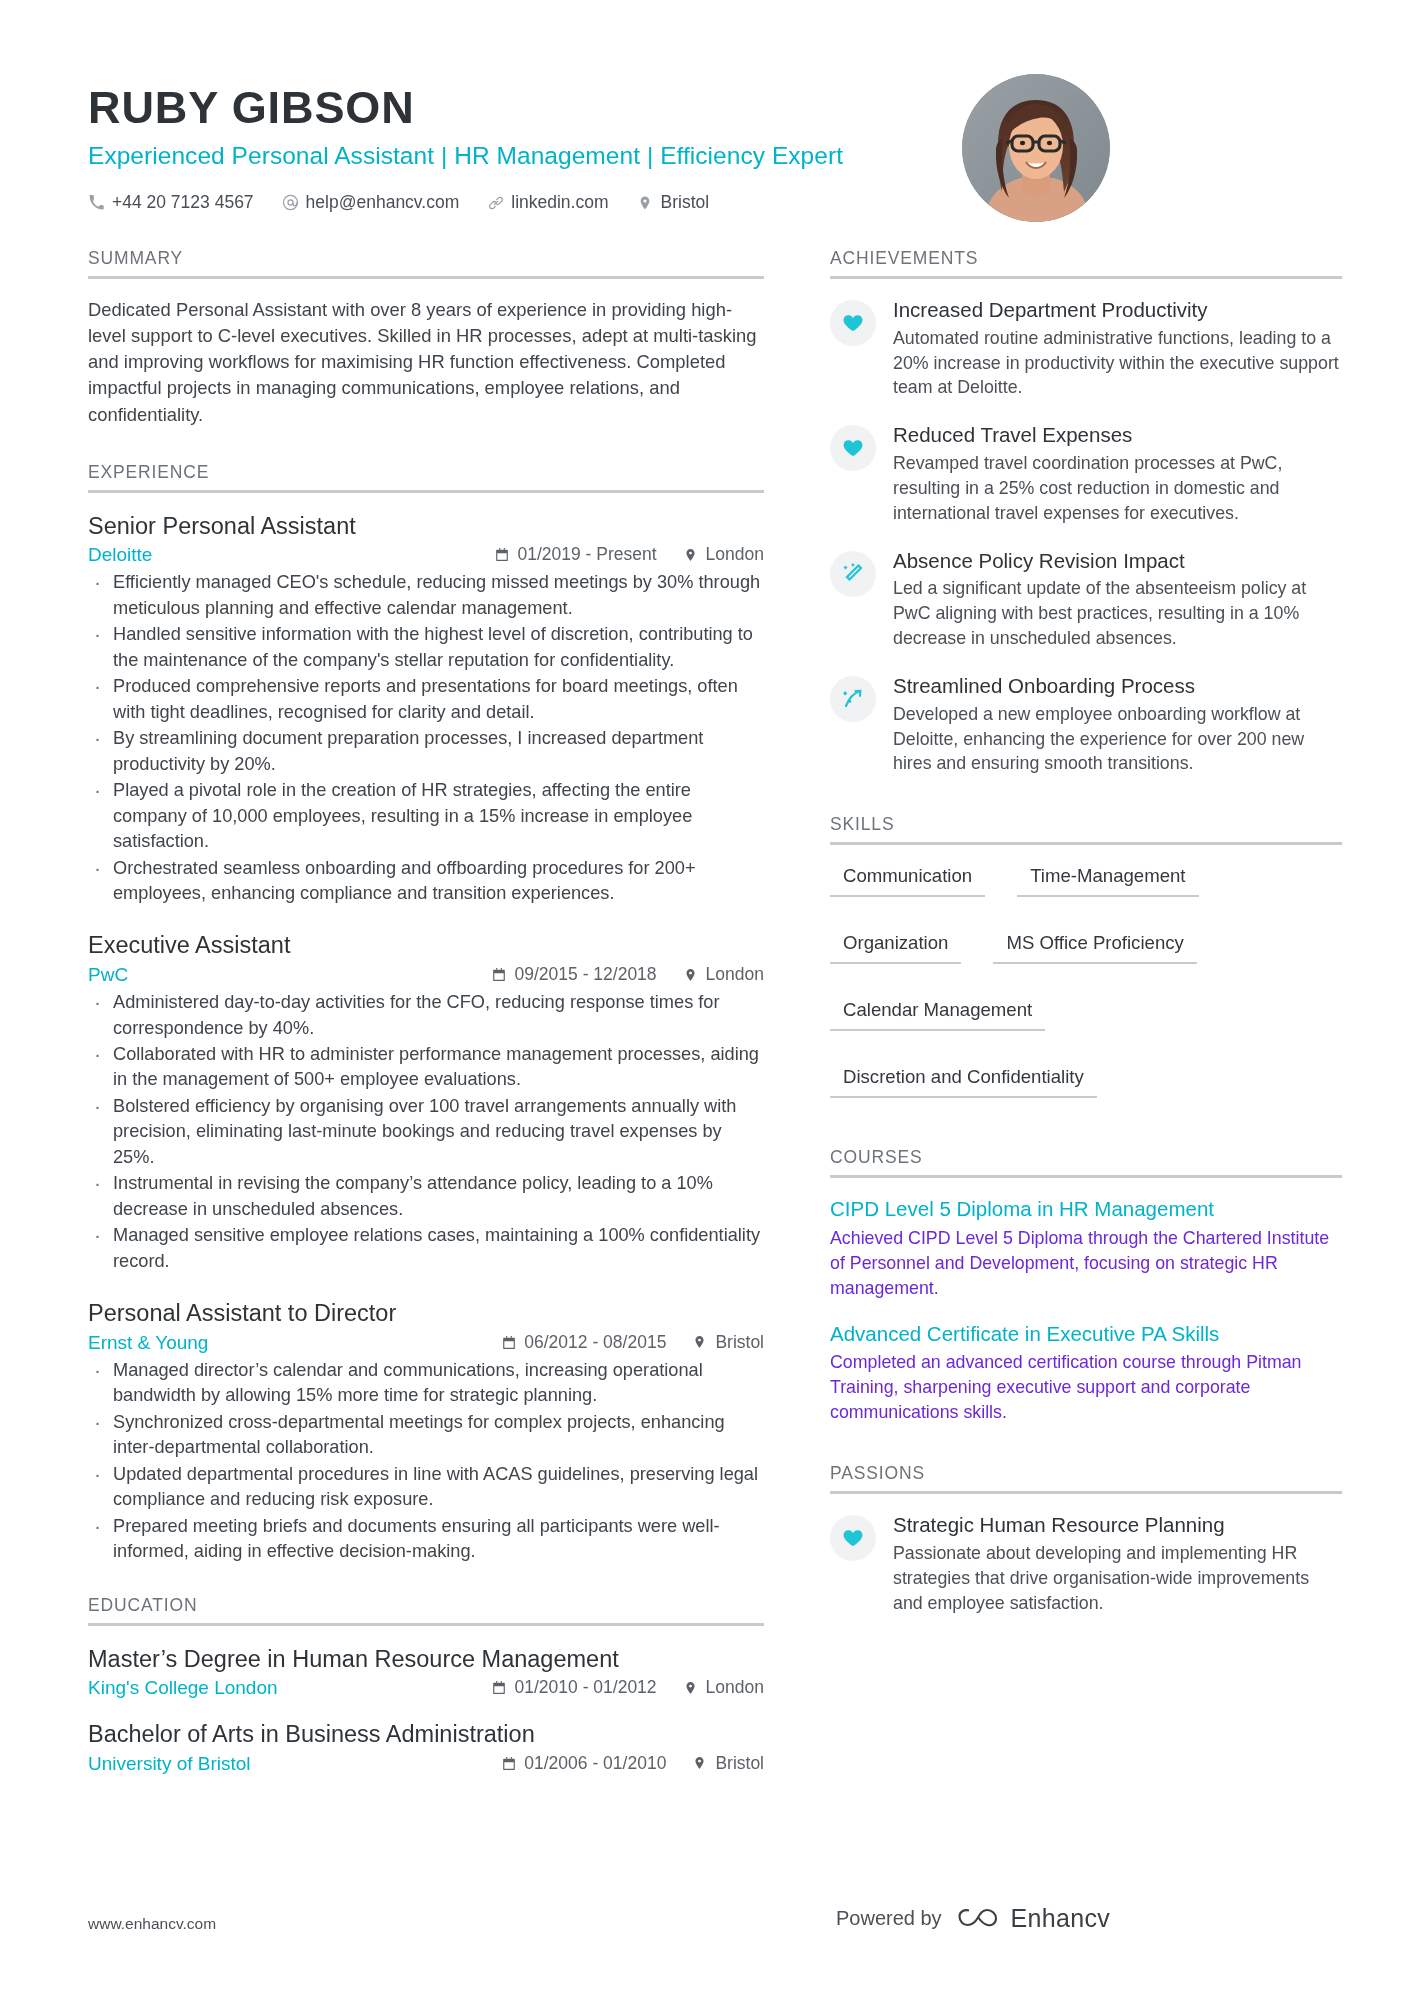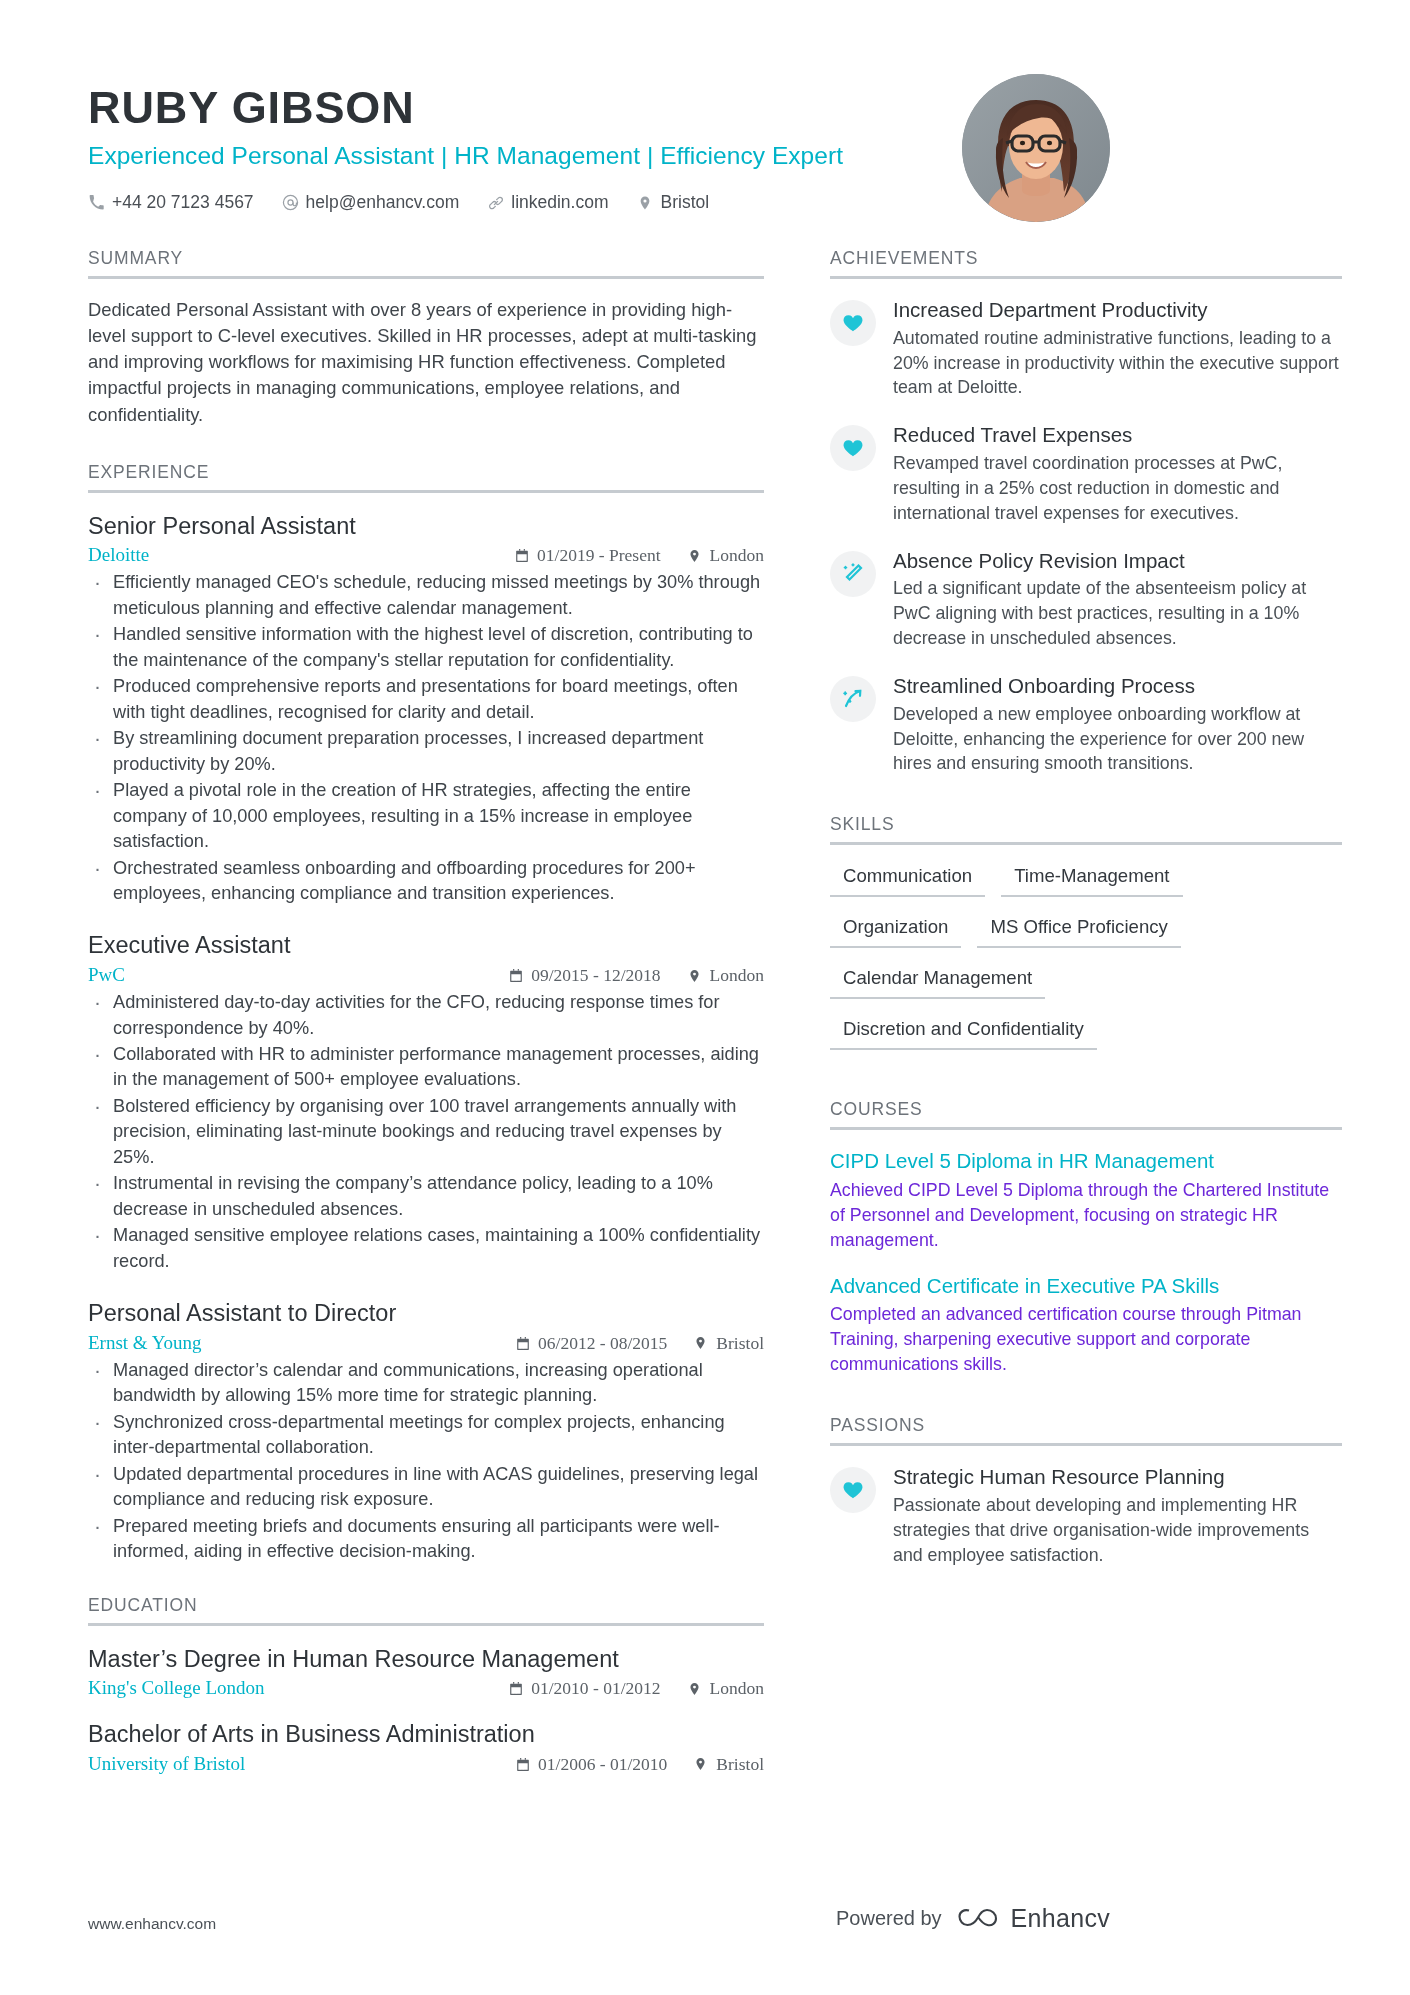--- a/index.html
+++ b/index.html
@@ -122,24 +122,23 @@
   .entry { margin-bottom: 24px; }
   .entry:last-child { margin-bottom: 0; }
   .entry-title {
     font-size: 23.5px;
     color: #2e3338;
     line-height: 1.3;
     margin-bottom: 3px;
   }
   .entry-meta {
     display: flex;
-    align-items: flex-end;
+    align-items: flex-start;
     justify-content: space-between;
     margin-bottom: 4px;
-    font-family: Liberation Serif, serif;
   }
   .entry-org {
     font-size: 19px;
     color: #00b3c8;
     white-space: nowrap;
   }
   .entry-right {
     display: flex;
     align-items: center;
     gap: 26px;
@@ -211,21 +210,21 @@
   .ach-desc {
     font-size: 17.8px;
     line-height: 1.40;
     color: #4a5056;
   }
 
   
   .skills {
     display: flex;
     flex-wrap: wrap;
-    gap: 0;
+    gap: 16px;
   }
   .skill {
     font-size: 18.6px;
     color: #33383e;
     padding: 2px 13px 8px 13px;
     border-bottom: 2.5px solid #c6cbd0;
     margin: 0 16px 17px 0;
     white-space: nowrap;
   }
 

